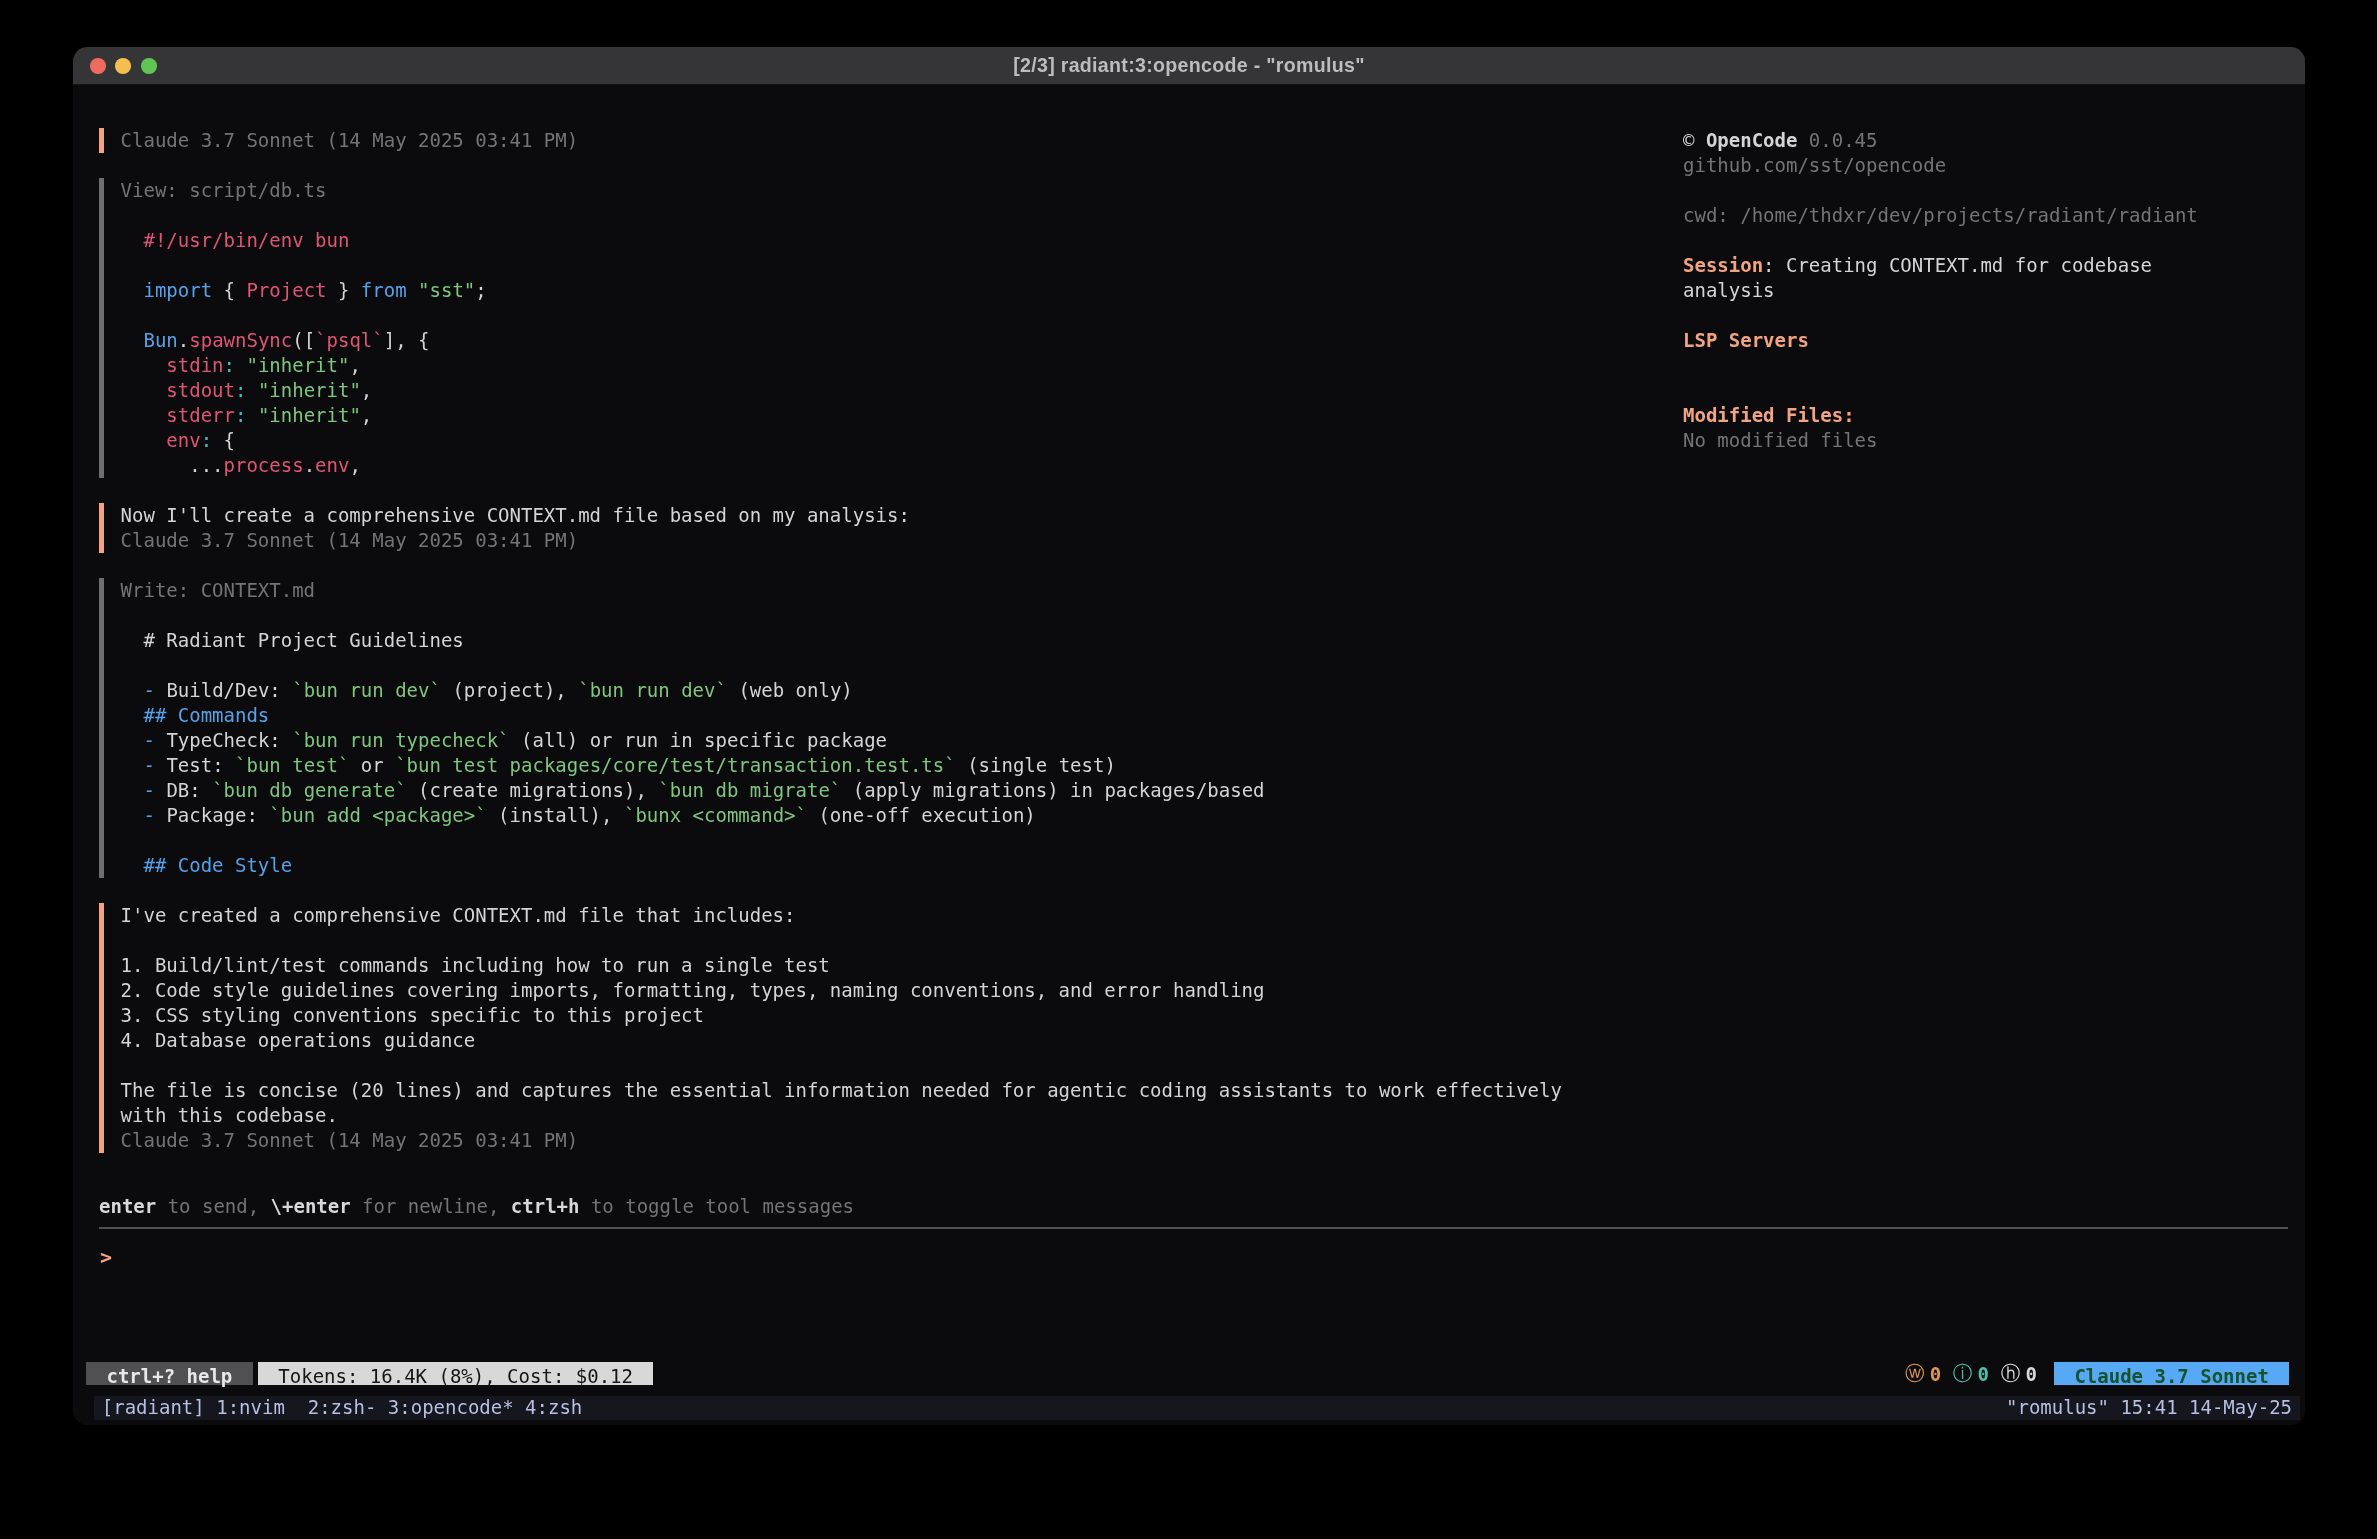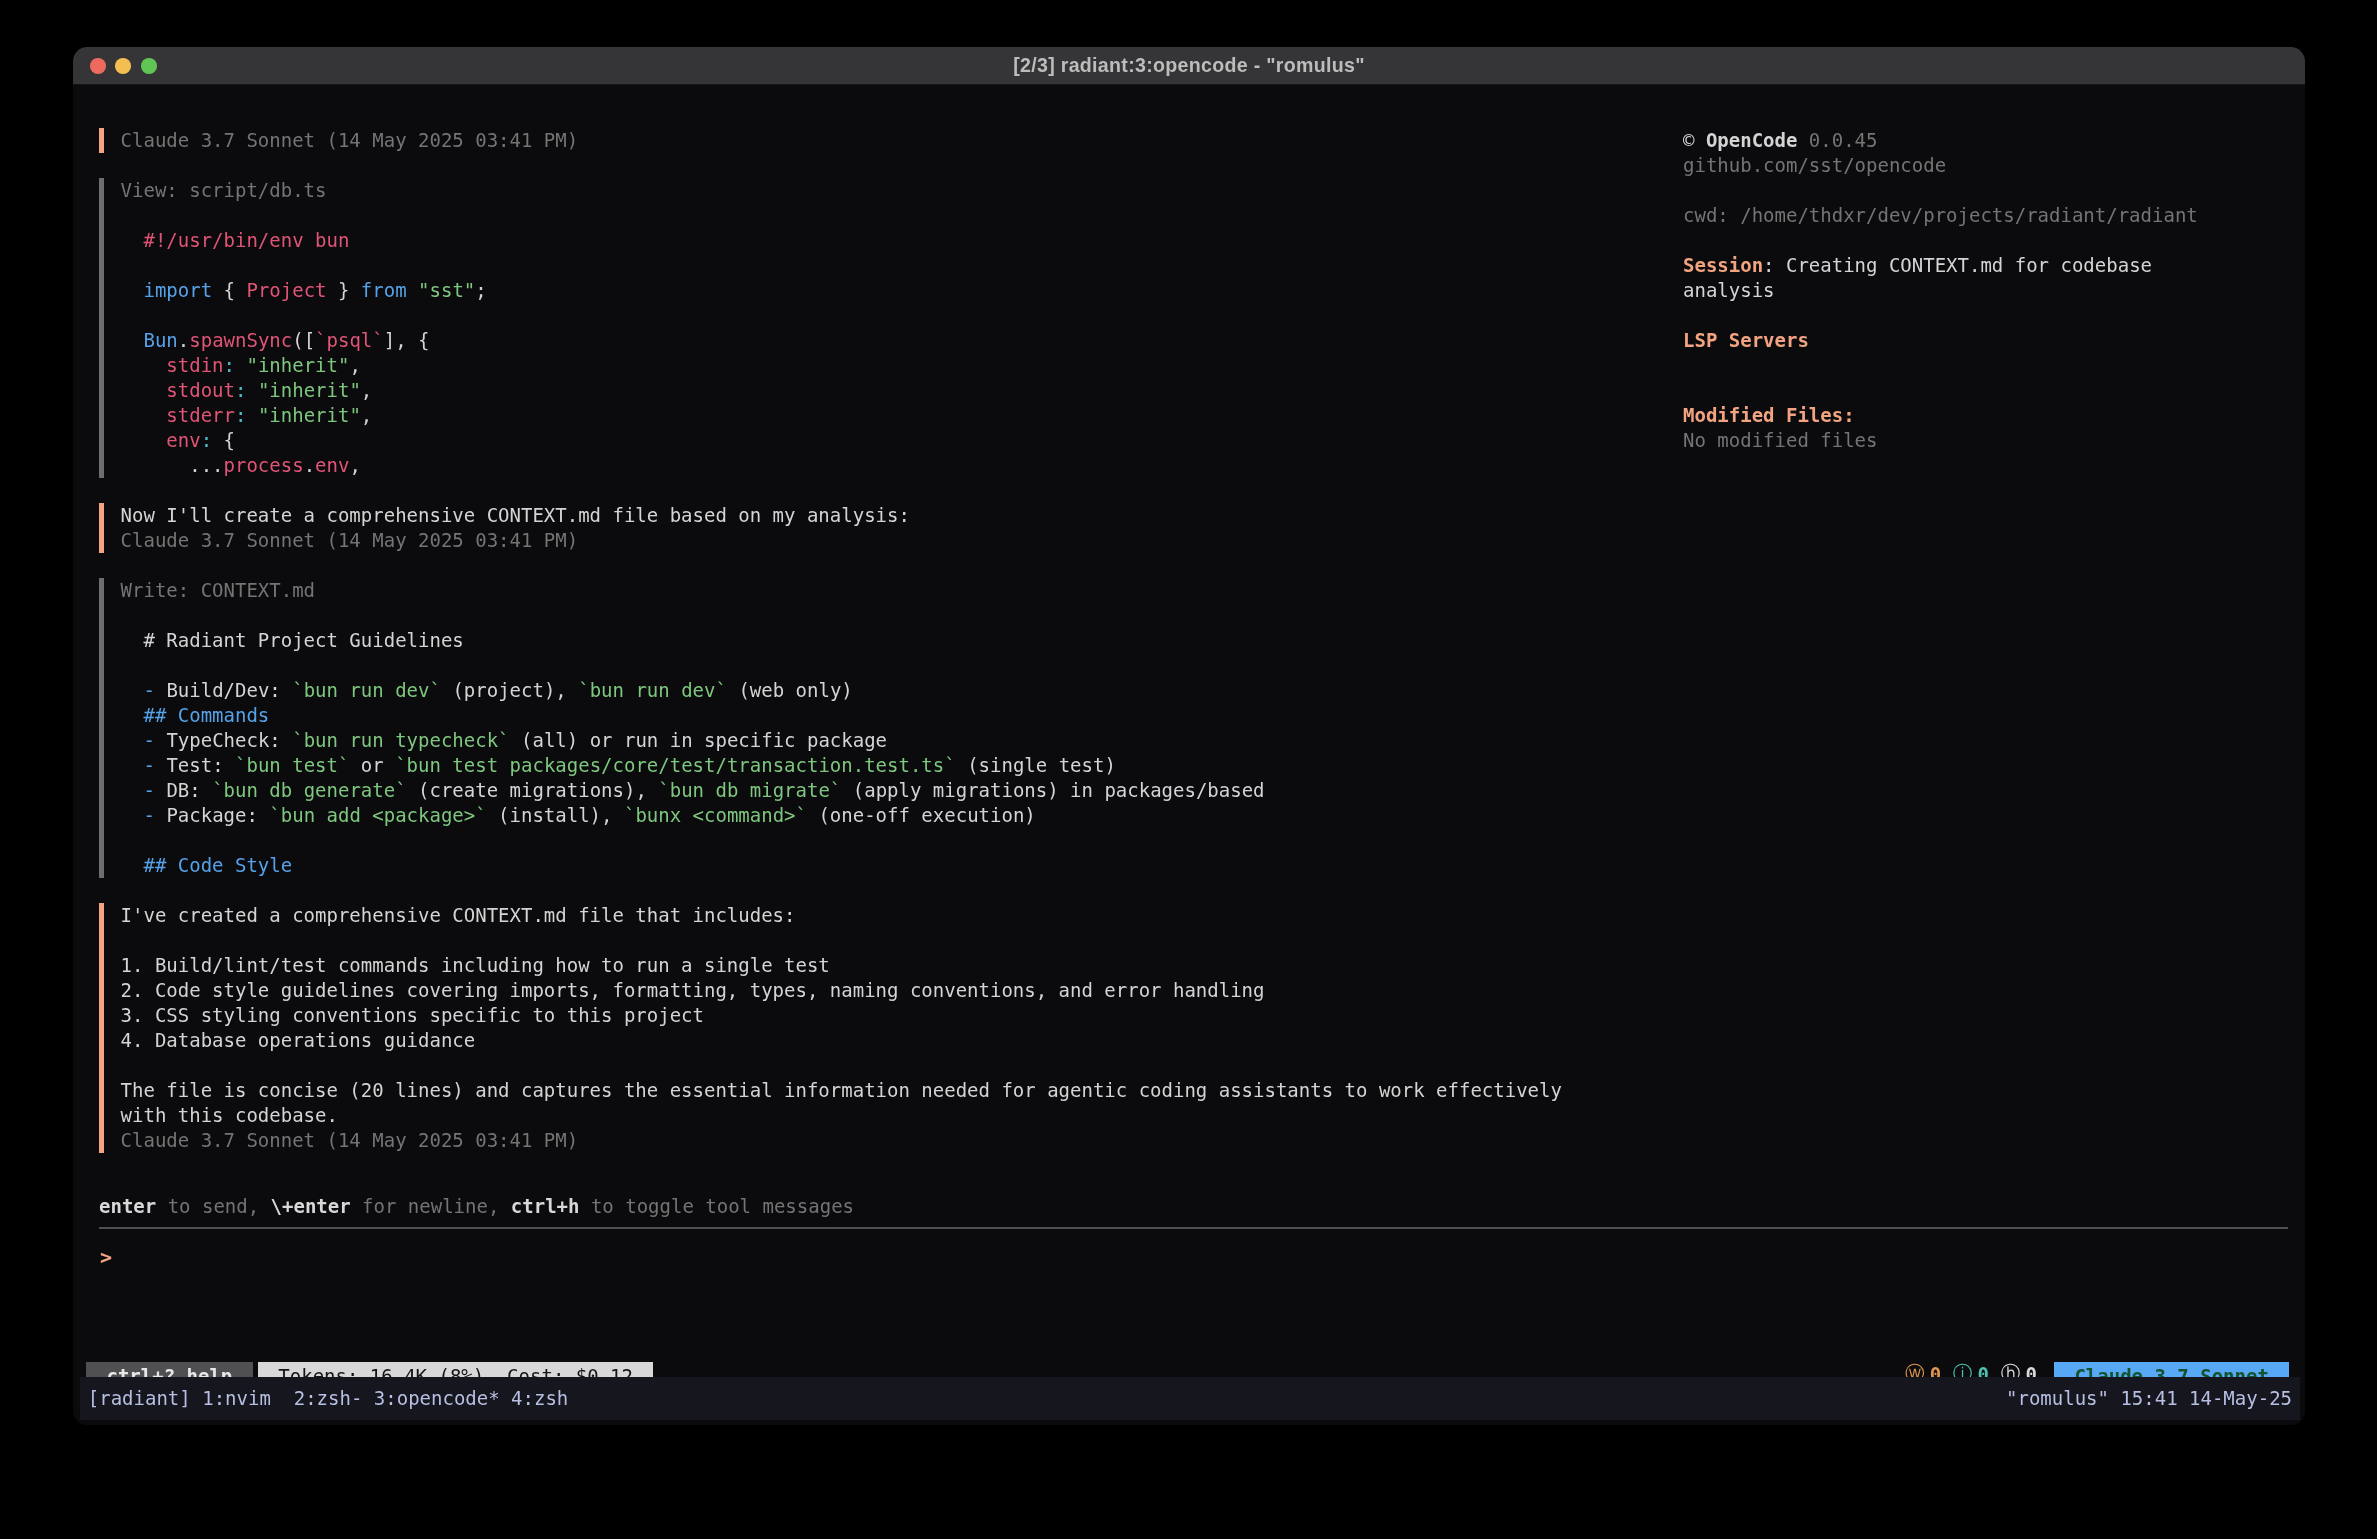--- a/index.html
+++ b/index.html
@@ -57,22 +57,22 @@
   .chip { height:23px; line-height:29px; padding:0 9px; white-space:pre; }
   .chip.help { background:#505053; color:#e8e8e8; font-weight:bold; margin-right:5.2px; }
   .chip.tokens { background:#d8d8d8; color:#151515; }
   .spacer { flex:1; }
   .indicators { display:flex; align-items:center; gap:11.7px; margin-right:17px; white-space:pre; }
   .ind { display:flex; align-items:center; gap:5.2px; }
   .ind .glyph { font-family:"DejaVu Sans", sans-serif; font-size:19.6px; }
   .chip.model { background:#57a8f5; color:#14532d; font-weight:600; }
 
   .tmuxbar {
-    position:absolute; left:7px; right:5.2px; bottom:5.2px; height:43px;
-    background:#15161e; color:#b7bfe2; display:flex; align-items:center;
+    position:absolute; left:21px; right:5.2px; bottom:5.2px; height:24px;
+    background:#15161e; color:#b7bfe2; display:flex; 
     justify-content:space-between; padding:0 7.8px; white-space:pre;
   }
 </style>
 </head>
 <body>
 
 <div class="window">
   <div class="titlebar">
     <div class="traffic">
       <span class="tl red"></span>

